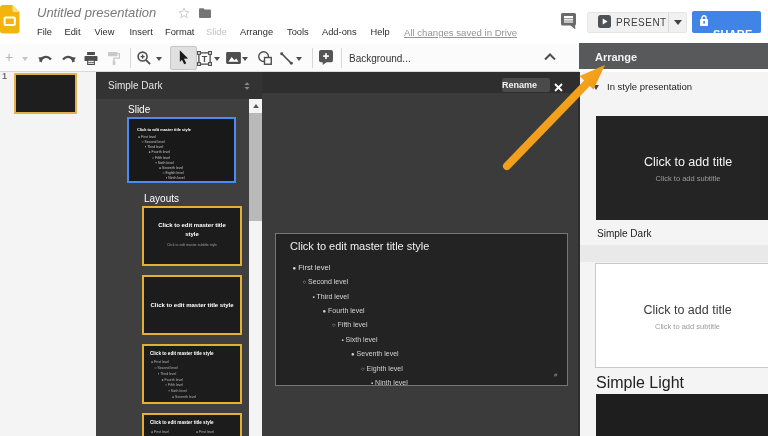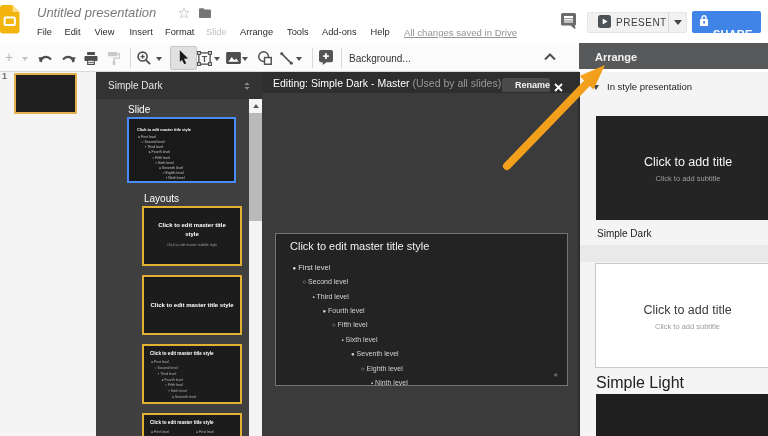--- a/index.html
+++ b/index.html
@@ -237,22 +237,21 @@
       <div class="abs" style="left:52px;top:14px;width:200px;transform:scale(.5);transform-origin:0 0;font-size:7px;color:#b5b5b5;line-height:11.5px;white-space:nowrap;">
         <div style="margin-left:0">● First level</div>
         <div style="margin-left:7px">○ Second level</div>
 
       </div>
     </div>
   </div>
 
   <div class="abs" style="left:262px;top:72px;width:318px;height:364px;background:#3b3b3b;overflow:hidden;">
     <div class="abs" style="left:0;top:0;width:318px;height:21px;background:#2e2e2e;"></div>
-    <div class="abs" style="left:11px;top:5px;font-size:10.5px;color:#fff;">Editing: Simple Dark - Master <span style="color:#9a9a9a;">(Used by all slides)</span></div>
-    <div class="abs" style="left:240px;top:6px;width:48px;height:14px;background:#4a4a4a;border-radius:2px;text-align:right;font-size:9px;font-weight:bold;color:#f1f1f1;line-height:14px;">Rename</div>
+    <div class="abs" style="left:240px;top:6px;width:48px;height:14px;background:#4a4a4a;border-radius:2px;text-align:left;font-size:9px;font-weight:bold;color:#f1f1f1;line-height:14px;">Rename</div>
     <svg class="abs" style="left:292px;top:11px;" width="9" height="9" viewBox="0 0 9 9">
       <path d="M1 1 L8 8 M8 1 L1 8" stroke="#fff" stroke-width="1.8"></path>
     </svg>
 
     <div class="abs" style="left:13px;top:161px;width:293px;height:153px;background:#232323;border:1px solid #757575;">
       <div class="abs" style="left:14px;top:6px;font-size:11px;color:#efefef;">Click to edit master title style</div>
       <div class="abs" style="left:16.5px;top:29px;font-size:7.5px;color:#dcdcdc;"><span style="font-size:6px;">●</span> First level</div>
       <div class="abs" style="left:26.5px;top:44px;font-size:7px;color:#d6d6d6;"><span style="font-size:6px;">○</span> Second level</div>
       <div class="abs" style="left:36.5px;top:58.5px;font-size:7px;color:#d6d6d6;"><span style="font-size:6px;">▪</span> Third level</div>
       <div class="abs" style="left:46.5px;top:73px;font-size:7px;color:#d2d2d2;"><span style="font-size:6px;">●</span> Fourth level</div>

